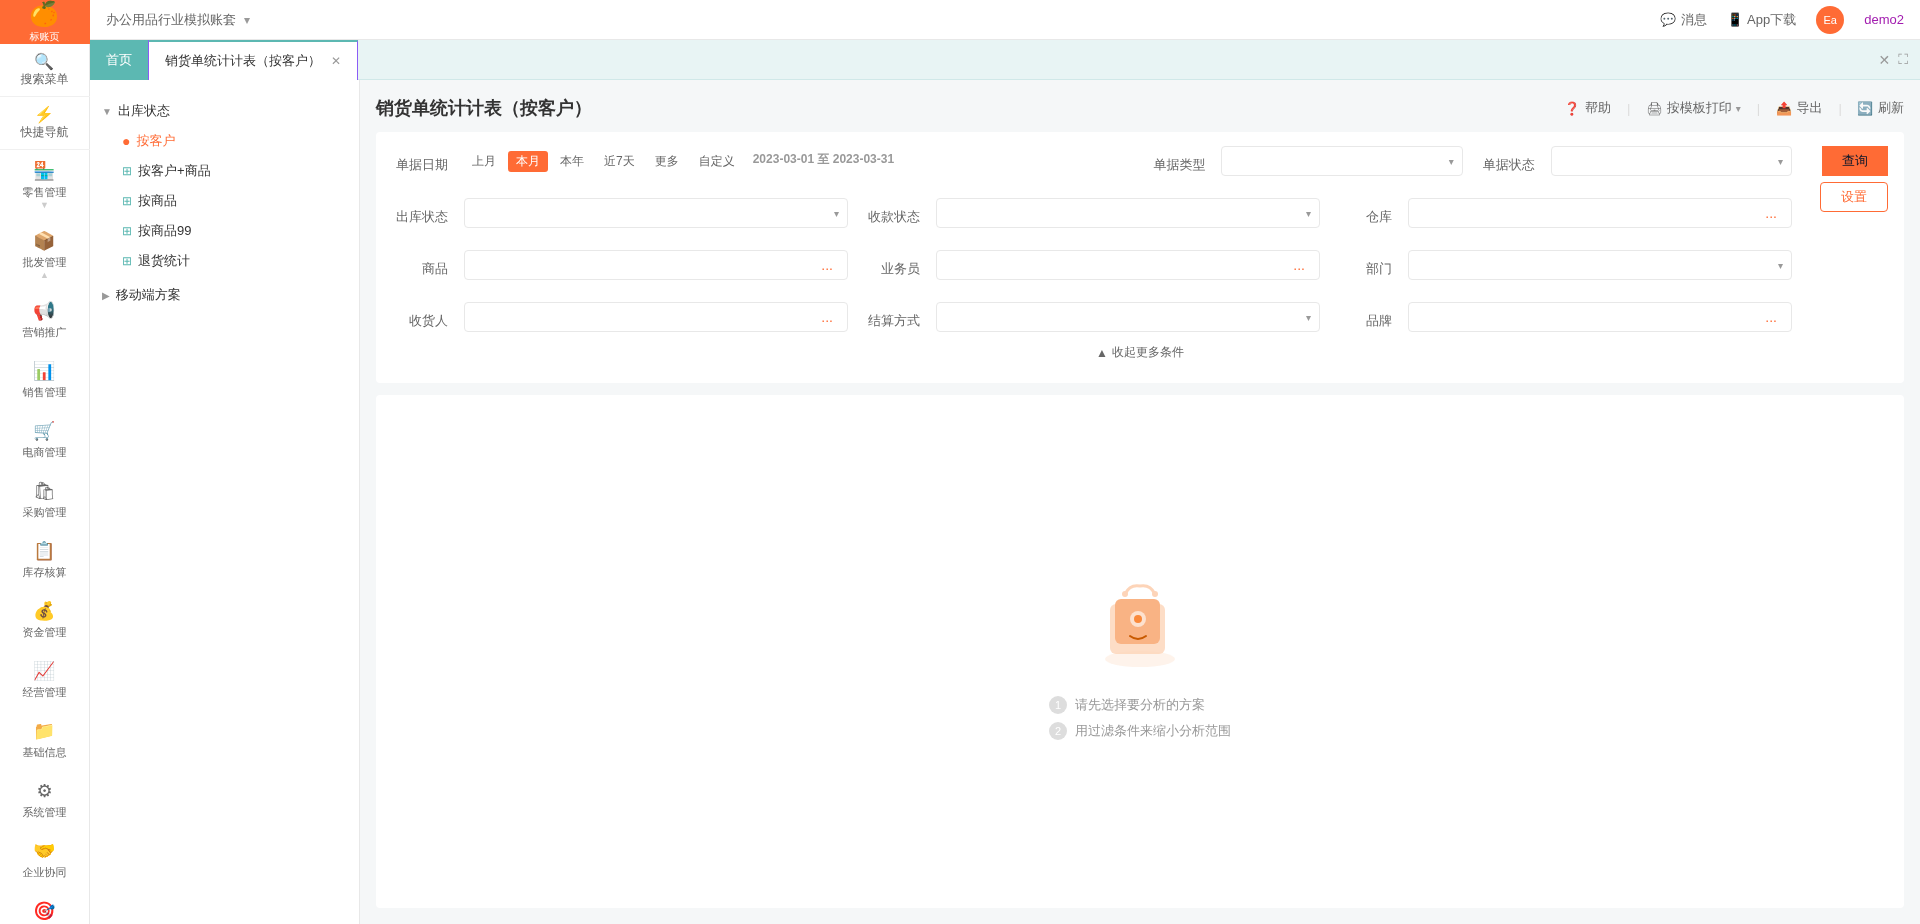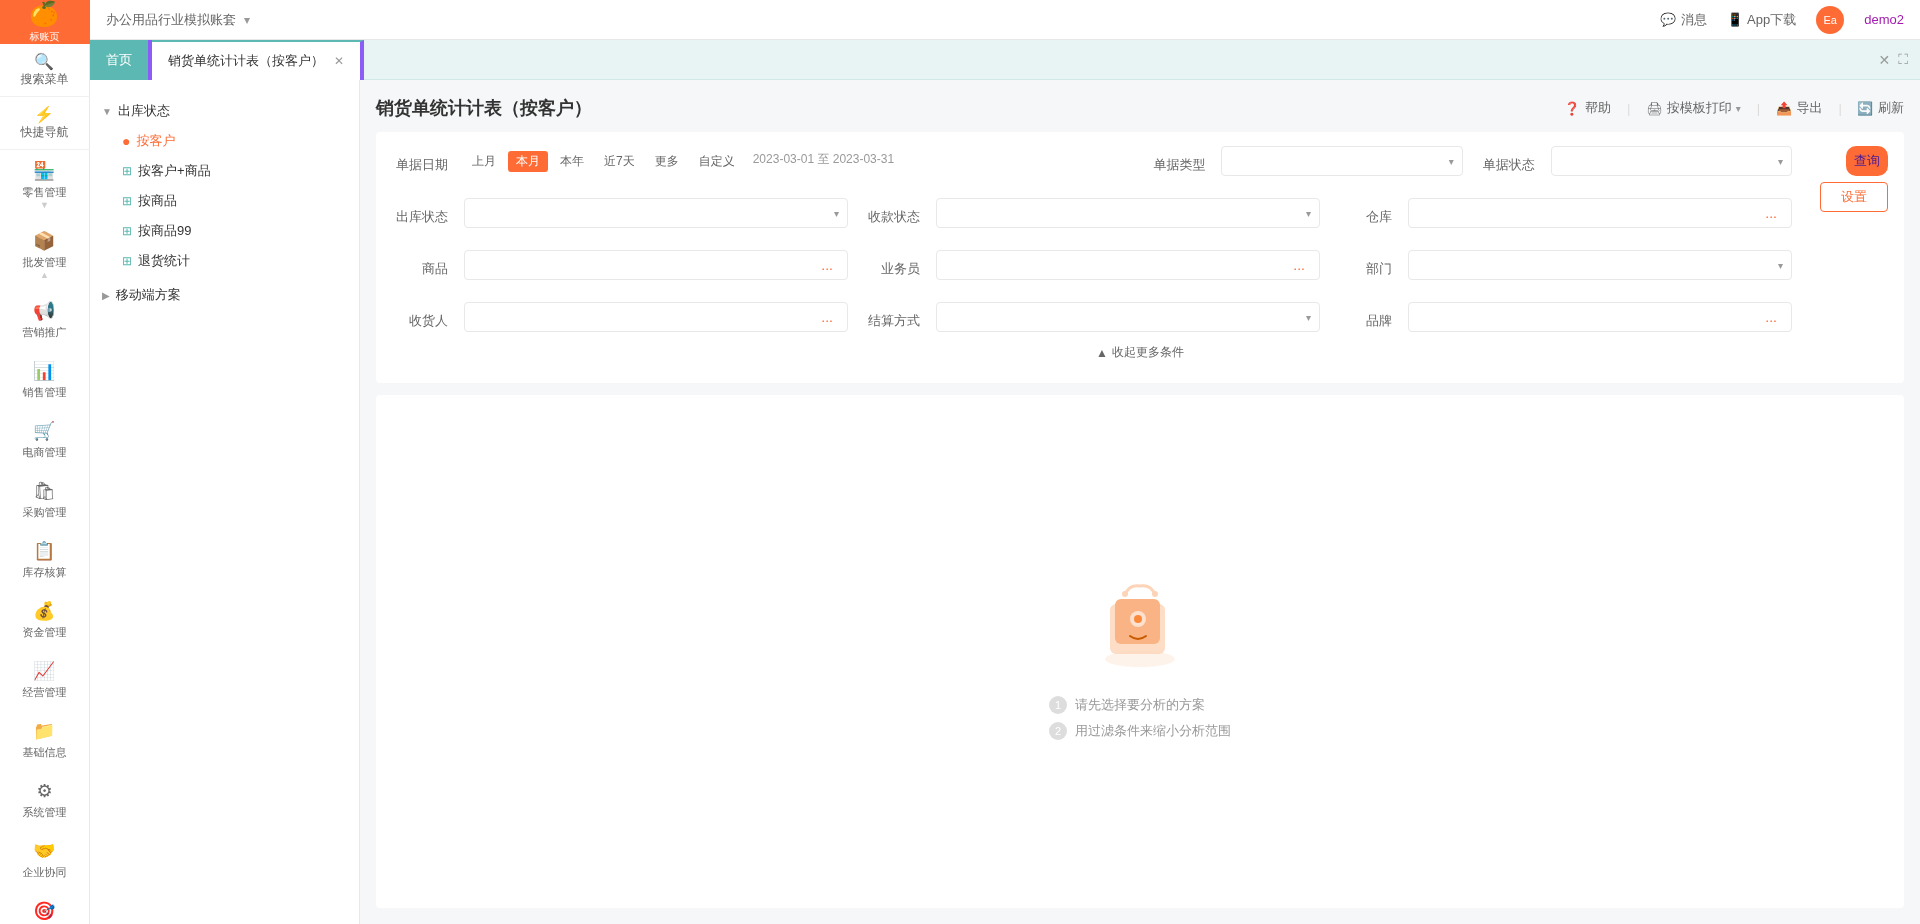--- a/index.html
+++ b/index.html
@@ -23,21 +23,21 @@
     .top-header { height: 40px; background: #fff; display: flex; align-items: center; padding: 0 16px; border-bottom: 1px solid #e8e8e8; justify-content: space-between; }
     .header-left { display: flex; align-items: center; gap: 8px; }
     .header-title { font-size: 13px; color: #666; }
     .header-dropdown { font-size: 12px; color: #999; cursor: pointer; }
     .header-right { display: flex; align-items: center; gap: 20px; }
     .header-action { display: flex; align-items: center; gap: 4px; cursor: pointer; color: #666; font-size: 13px; }
     .user-avatar { width: 28px; height: 28px; border-radius: 50%; background: #ff6b35; display: flex; align-items: center; justify-content: center; color: #fff; font-size: 11px; cursor: pointer; text-align: center; }
 
     
     .tab-bar { height: 40px; background: #e8f4f4; display: flex; align-items: center; padding: 0 0 0 0; border-bottom: 1px solid #d0e8e8; }
-    .tab { height: 40px; display: flex; align-items: center; padding: 0 16px; cursor: pointer; font-size: 13px; color: #333; border-right: 4px solid #8b5cf6; gap: 6px; }
+    .tab { height: 40px; display: flex; align-items: center; padding: 0 16px; cursor: pointer; font-size: 13px; color: #333; border-right: 1px solid #8b5cf6; gap: 6px; }
     .tab.home { background: #5cb8b2; color: #fff; }
     .tab.active { background: #fff; color: #333; border-top: 2px solid #5cb8b2; }
     .tab-close { font-size: 12px; color: #999; cursor: pointer; margin-left: 4px; }
     .tab-maximize { margin-left: auto; padding: 0 12px; cursor: pointer; color: #666; font-size: 16px; display: flex; align-items: center; gap: 8px; }
 
     
     .content-wrapper { flex: 1; display: flex; overflow: hidden; }
 
     
     .left-panel { width: 270px; background: #fff; border-right: 1px solid #e8e8e8; padding: 12px 0; flex-shrink: 0; }
@@ -66,29 +66,29 @@
     .action-sep { color: #ddd; }
 
     
     .filter-area { background: #fff; border-radius: 4px; padding: 14px 16px; margin-bottom: 12px; }
     .filter-row { display: flex; align-items: center; gap: 16px; margin-bottom: 12px; }
     .filter-row:last-child { margin-bottom: 0; }
     .filter-label { font-size: 13px; color: #666; white-space: nowrap; min-width: 56px; text-align: right; margin-top: 8px; }
     .filter-date-group { display: flex; align-items: flex-start; gap: 4px; flex: 0 0 auto; }
     .date-btn { padding: 2px 8px; border-radius: 3px; cursor: pointer; font-size: 12px; color: #666; border: none; background: none; }
     .date-btn.active { background: #ff6b35; color: #fff; border-radius: 3px; }
-    .date-range-text { font-size: 12px; color: #999; margin-left: 6px; }
+    .date-range-text { font-size: 12px; color: #999; margin-left: 6px; font-weight: bold; }
     .filter-select { flex: 1; height: 30px; border: 1px solid #e8e8e8; border-radius: 4px; padding: 0 8px; font-size: 13px; display: flex; align-items: center; justify-content: space-between; cursor: pointer; background: #fff; color: #333; min-width: 0; }
     .filter-select-text { flex: 1; overflow: hidden; text-overflow: ellipsis; white-space: nowrap; color: #999; font-size: 12px; }
     .select-arrow { color: #999; font-size: 10px; }
     .collapse-btn { display: flex; align-items: center; justify-content: center; gap: 4px; cursor: pointer; color: #666; font-size: 12px; padding: 4px 12px; border-radius: 3px; }
     .collapse-row { display: flex; justify-content: center; margin-top: 4px; padding: 4px 0; }
 
     
-    .query-btn { background: #ff6b35; color: #4c1d95; border: none; border-radius: 10px; padding: 6px 8px; cursor: pointer; font-size: 13px; }
+    .query-btn { background: #ff6b35; color: #0f172a; border: none; border-radius: 0; padding: 6px 20px; cursor: pointer; font-size: 13px; }
     .settings-btn { background: #fff; color: #ff6b35; border: 1px solid #ff6b35; border-radius: 4px; padding: 5px 20px; cursor: pointer; font-size: 13px; margin-top: 6px; }
     .btn-group { display: flex; flex-direction: column; align-items: flex-end; justify-content: flex-start; margin-left: 16px; }
 
     
     .empty-state { flex: 1; display: flex; flex-direction: column; align-items: center; justify-content: center; background: #fff; border-radius: 4px; gap: 12px; }
     .empty-icon { width: 120px; height: 120px; }
     .empty-tips { display: flex; flex-direction: column; gap: 8px; }
     .empty-tip { display: flex; align-items: center; gap: 8px; color: #999; font-size: 13px; }
     .tip-num { width: 18px; height: 18px; border-radius: 50%; background: #ddd; color: #fff; display: flex; align-items: center; justify-content: center; font-size: 11px; flex-shrink: 0; }
     .field-box { flex: 1; height: 30px; border: 1px solid #e8e8e8; border-radius: 4px; padding: 0 8px; font-size: 13px; display: flex; align-items: center; justify-content: space-between; cursor: pointer; background: #fff; }

